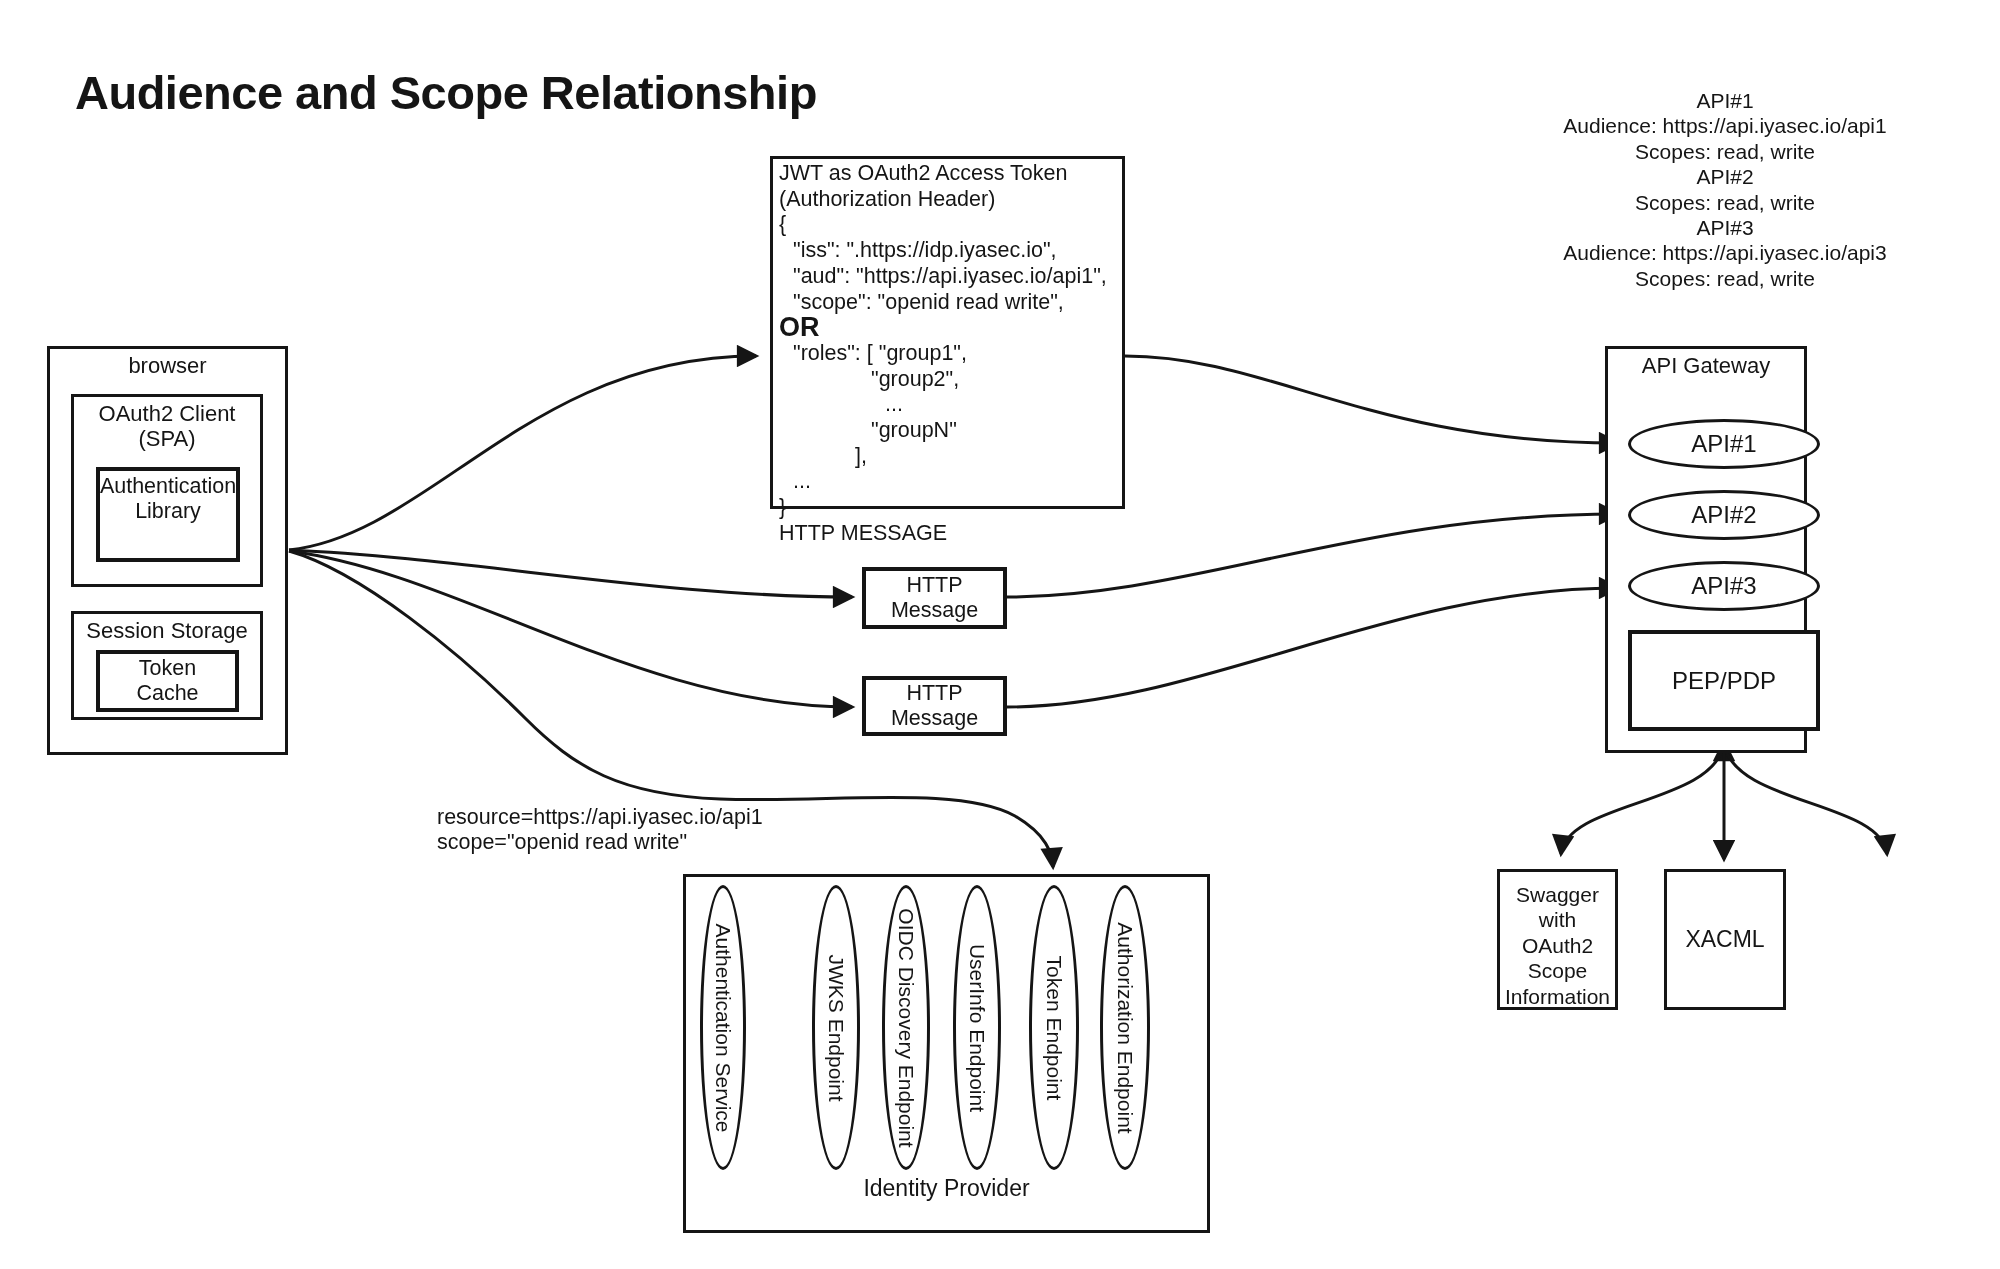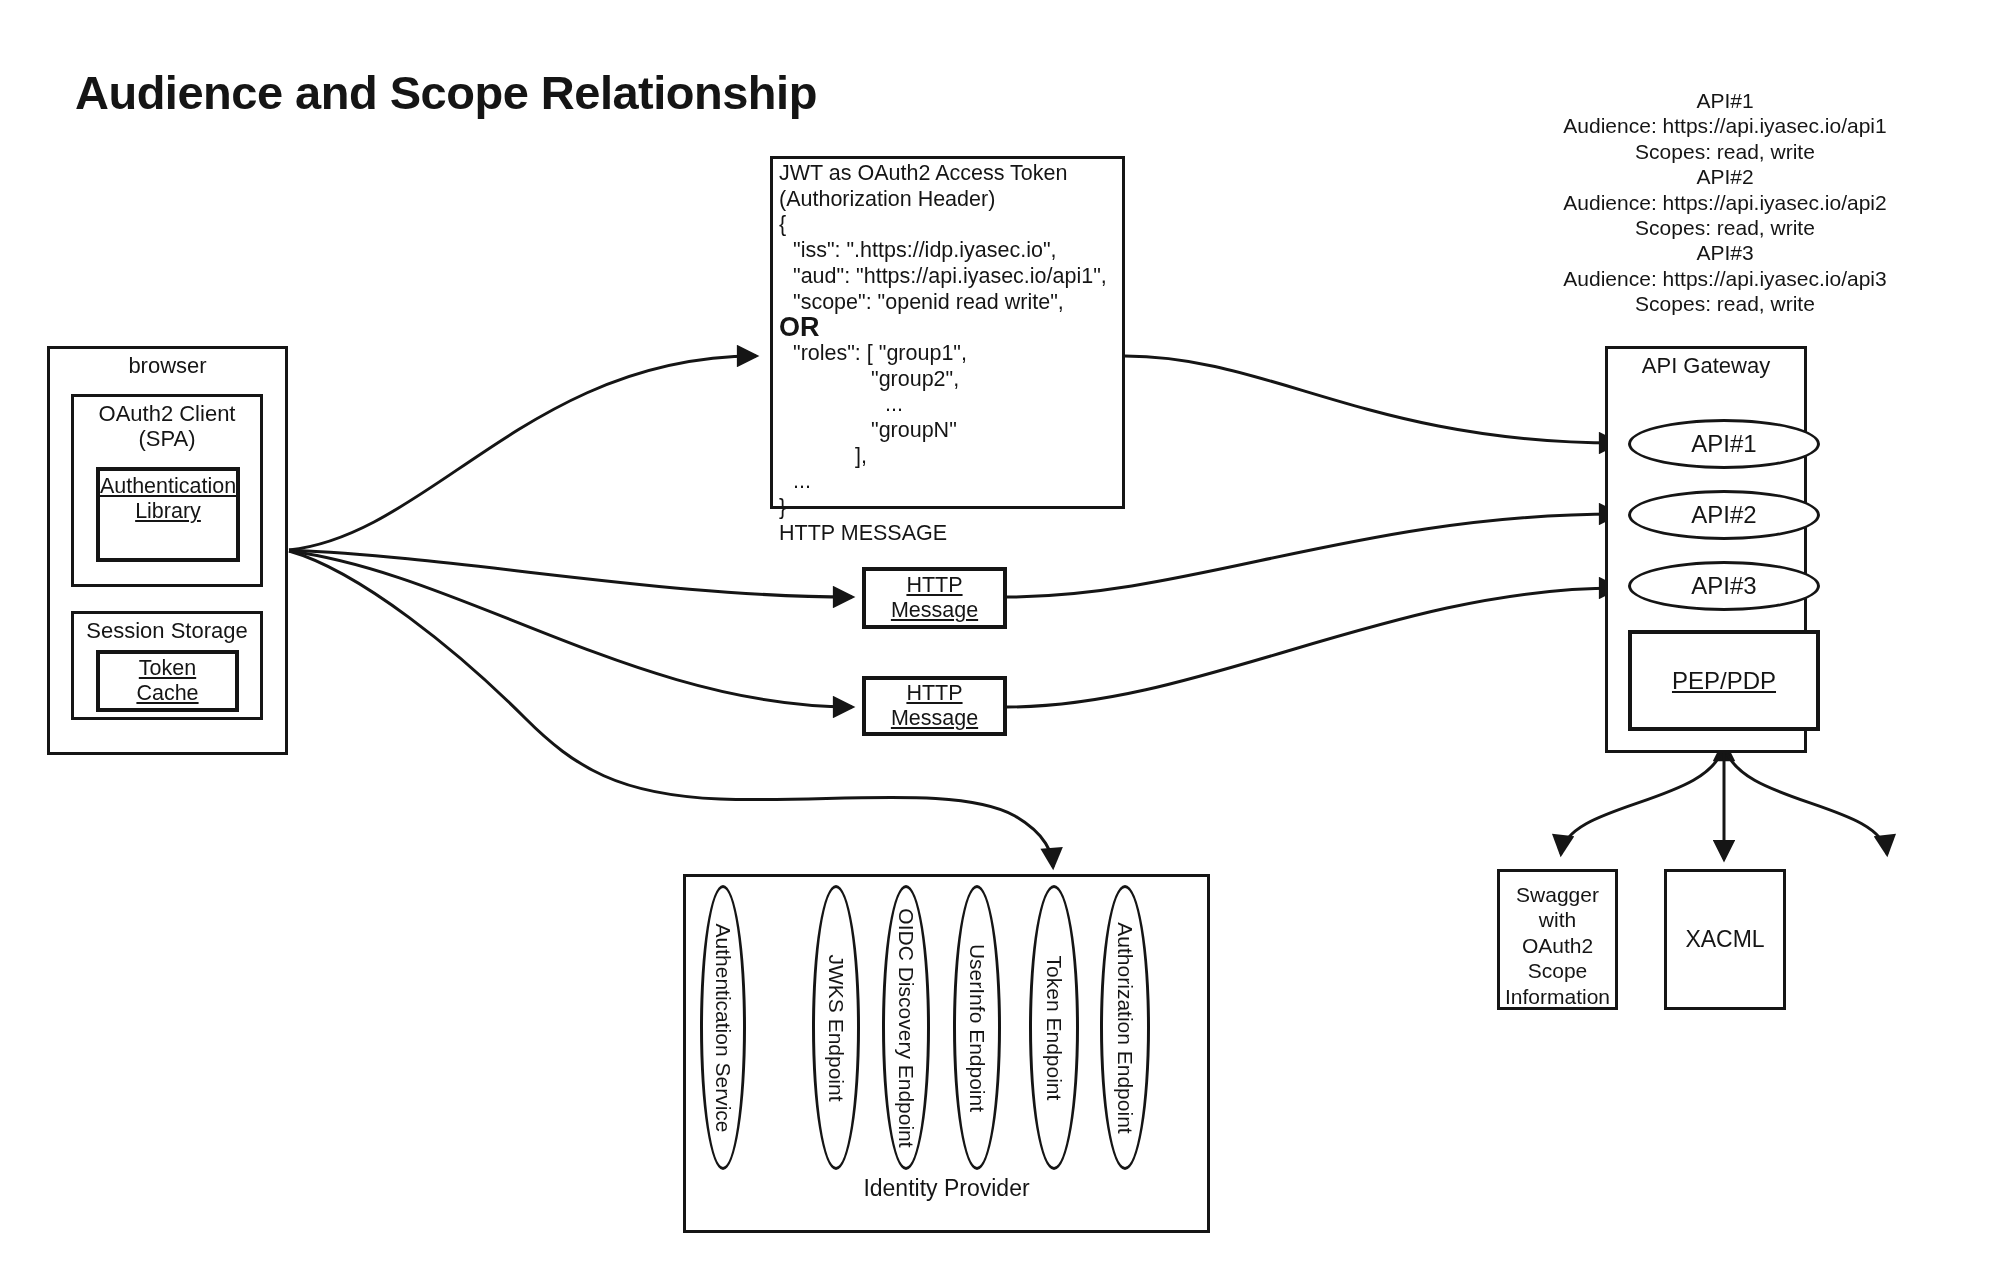--- a/index.html
+++ b/index.html
@@ -1,20 +1,20 @@
 <!DOCTYPE html>
 <html><head>
 <meta charset="utf-8">
 <style>
   html,body{margin:0;padding:0;background:#fff;}
   .canvas{position:relative;width:2000px;height:1269px;background:#ffffff;
           font-family:"Liberation Sans",sans-serif;color:#151515;overflow:hidden;margin-top:13px;}
   .wires{position:absolute;left:0;top:0;width:2000px;height:1269px;pointer-events:none;}
   .box{position:absolute;box-sizing:border-box;border:3px solid #151515;background:#fff;}
-  .thick{border-width:4px;text-decoration:underline;}
+  .thick{border-width:4px;}
   .ellipse{position:absolute;box-sizing:border-box;border:3px solid #151515;border-radius:50%;
            background:#fff;display:flex;align-items:center;justify-content:center;}
   .txt{position:absolute;}
   .ctr{display:flex;align-items:center;justify-content:center;text-align:center;}
   .pre{white-space:pre-line;}
   .title{font-size:47px;font-weight:bold;letter-spacing:-0.5px;}
   .f21{font-size:21px;line-height:25.4px;}
   .f22{font-size:21.5px;line-height:25px;}
   .f23{font-size:23px;}
   .f24{font-size:24px;}
@@ -52,21 +52,20 @@
     </g>
   </svg>
 
   <div class="txt title" style="left:75px;top:52px;">Audience and Scope Relationship</div>
 
   <div class="txt f21 tac" style="left:1510px;top:75px;width:430px;">
     <div>API#1</div>
     <div>Audience: https://api.iyasec.io/api1</div>
     <div>Scopes: read, write</div>
     <div>API#2</div>
-    <div>Audience: https://api.iyasec.io/api2</div>
     <div>Scopes: read, write</div>
     <div>API#3</div>
     <div>Audience: https://api.iyasec.io/api3</div>
     <div>Scopes: read, write</div>
   </div>
 
   <div class="box" style="left:770px;top:143px;width:355px;height:353px;padding-top:2px;">
     <div class="jline p0">JWT as OAuth2 Access Token</div>
     <div class="jline p0">(Authorization Header)</div>
     <div class="jline p0">{</div>
@@ -105,20 +104,22 @@
 
   <div class="box thick ctr f22 pre" style="left:862px;top:554px;width:145px;height:62px;">
     <span>HTTP
 Message</span>
   </div>
   <div class="box thick ctr f22 pre" style="left:862px;top:663px;width:145px;height:60px;">
     <span>HTTP
 Message</span>
   </div>
 
+  <div class="txt f22 pre" style="left:437px;top:792px;">resource=https://api.iyasec.io/api1
+scope="openid read write"</div>
 
   <div class="box" style="left:1605px;top:333px;width:202px;height:407px;">
     <div class="blabel">API Gateway</div>
   </div>
   <div class="ellipse f24" style="left:1628px;top:406px;width:192px;height:50px;">
     <span>API#1</span>
   </div>
   <div class="ellipse f24" style="left:1628px;top:477px;width:192px;height:50px;">
     <span>API#2</span>
   </div>

